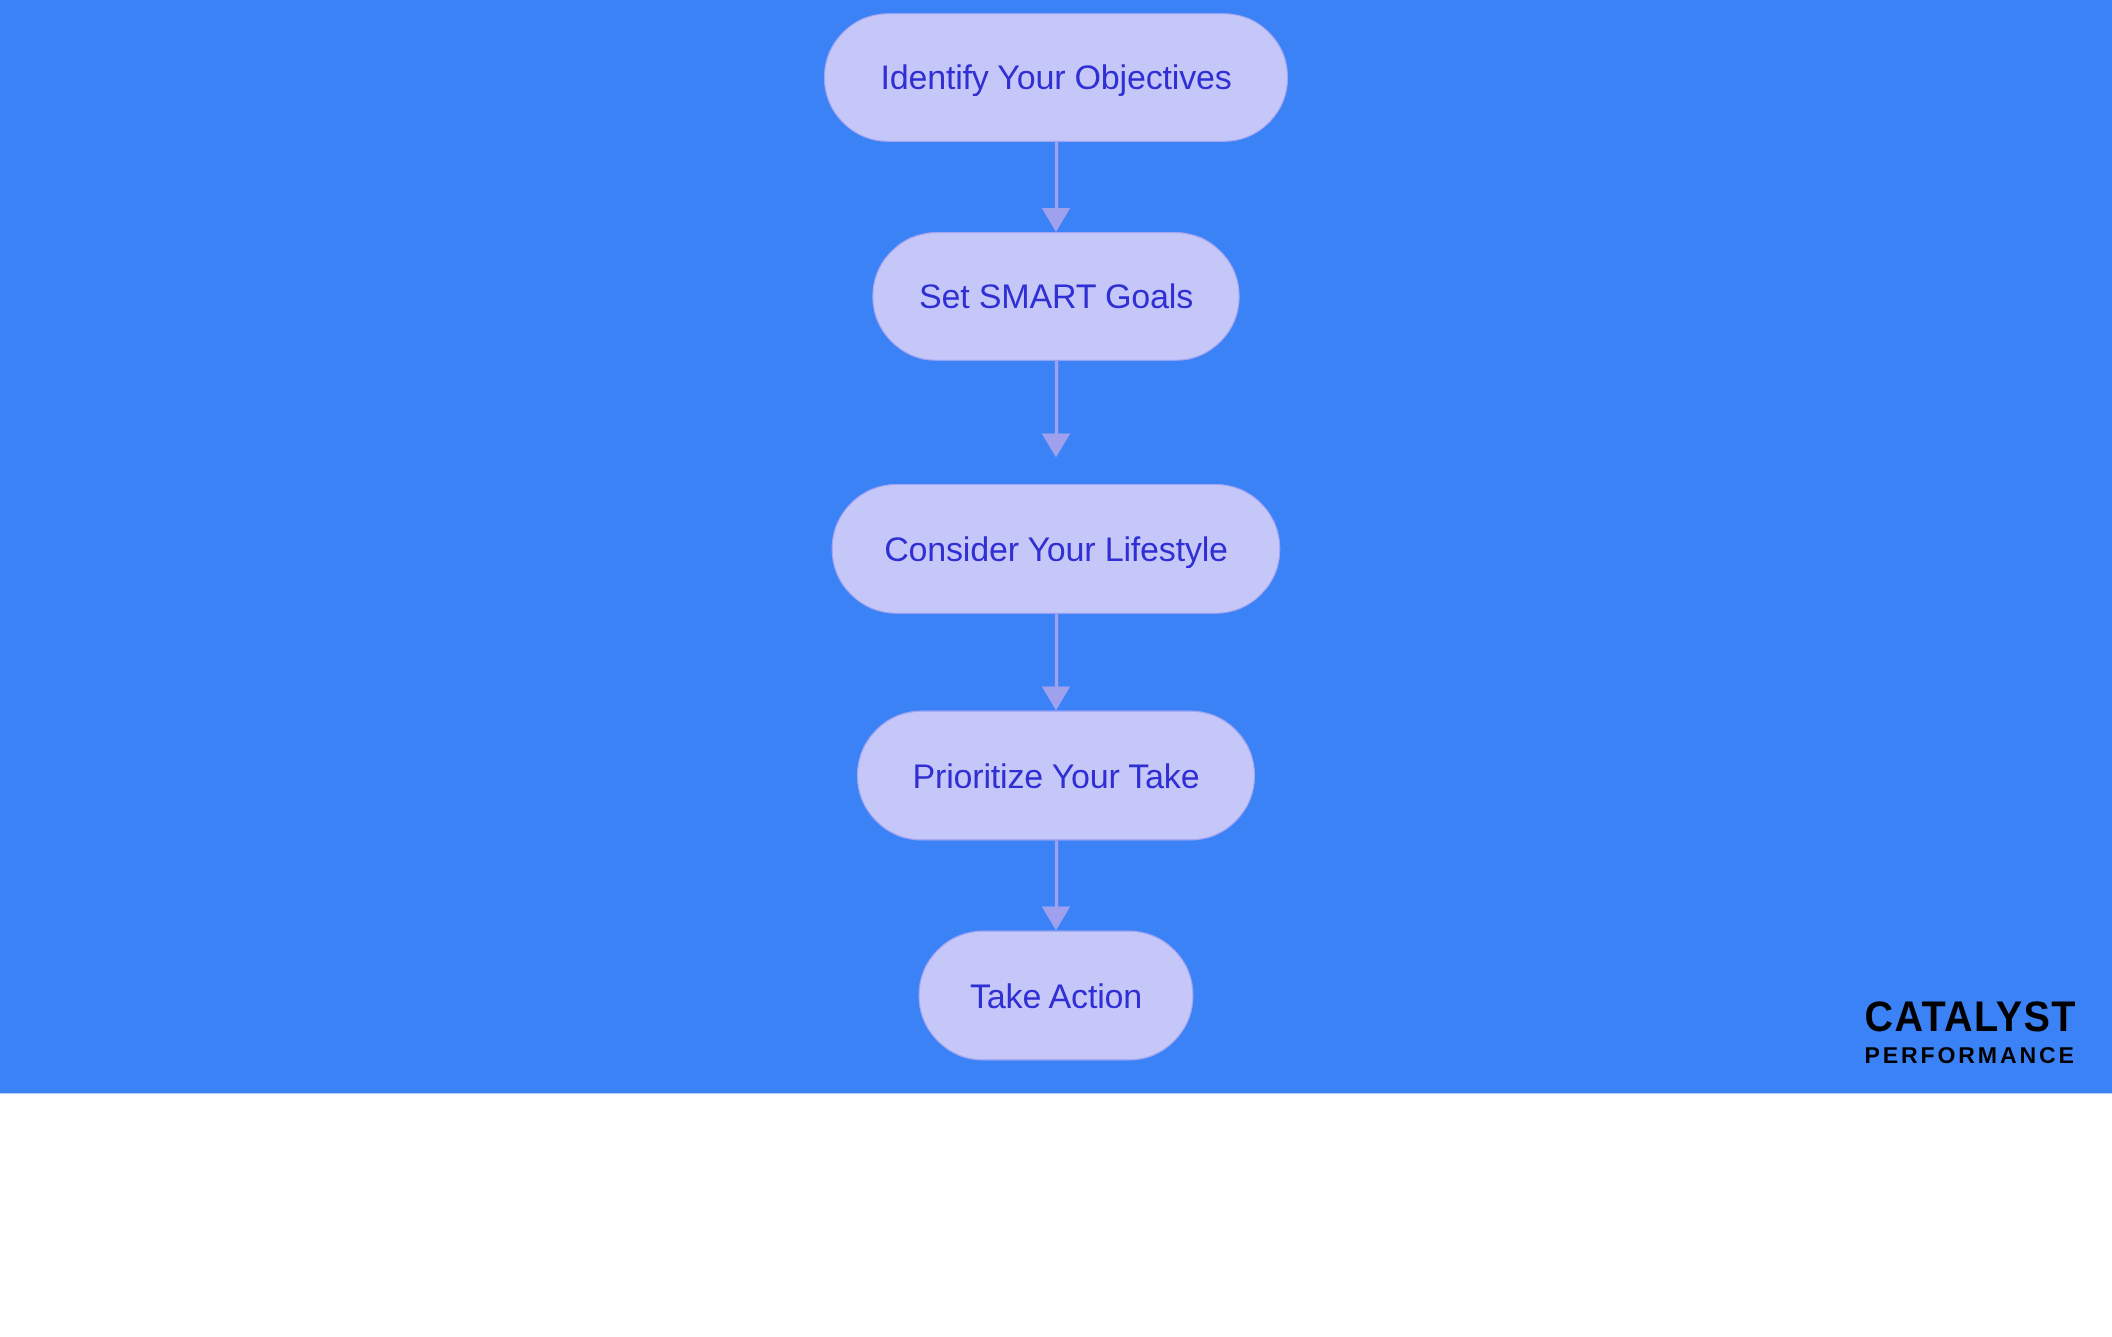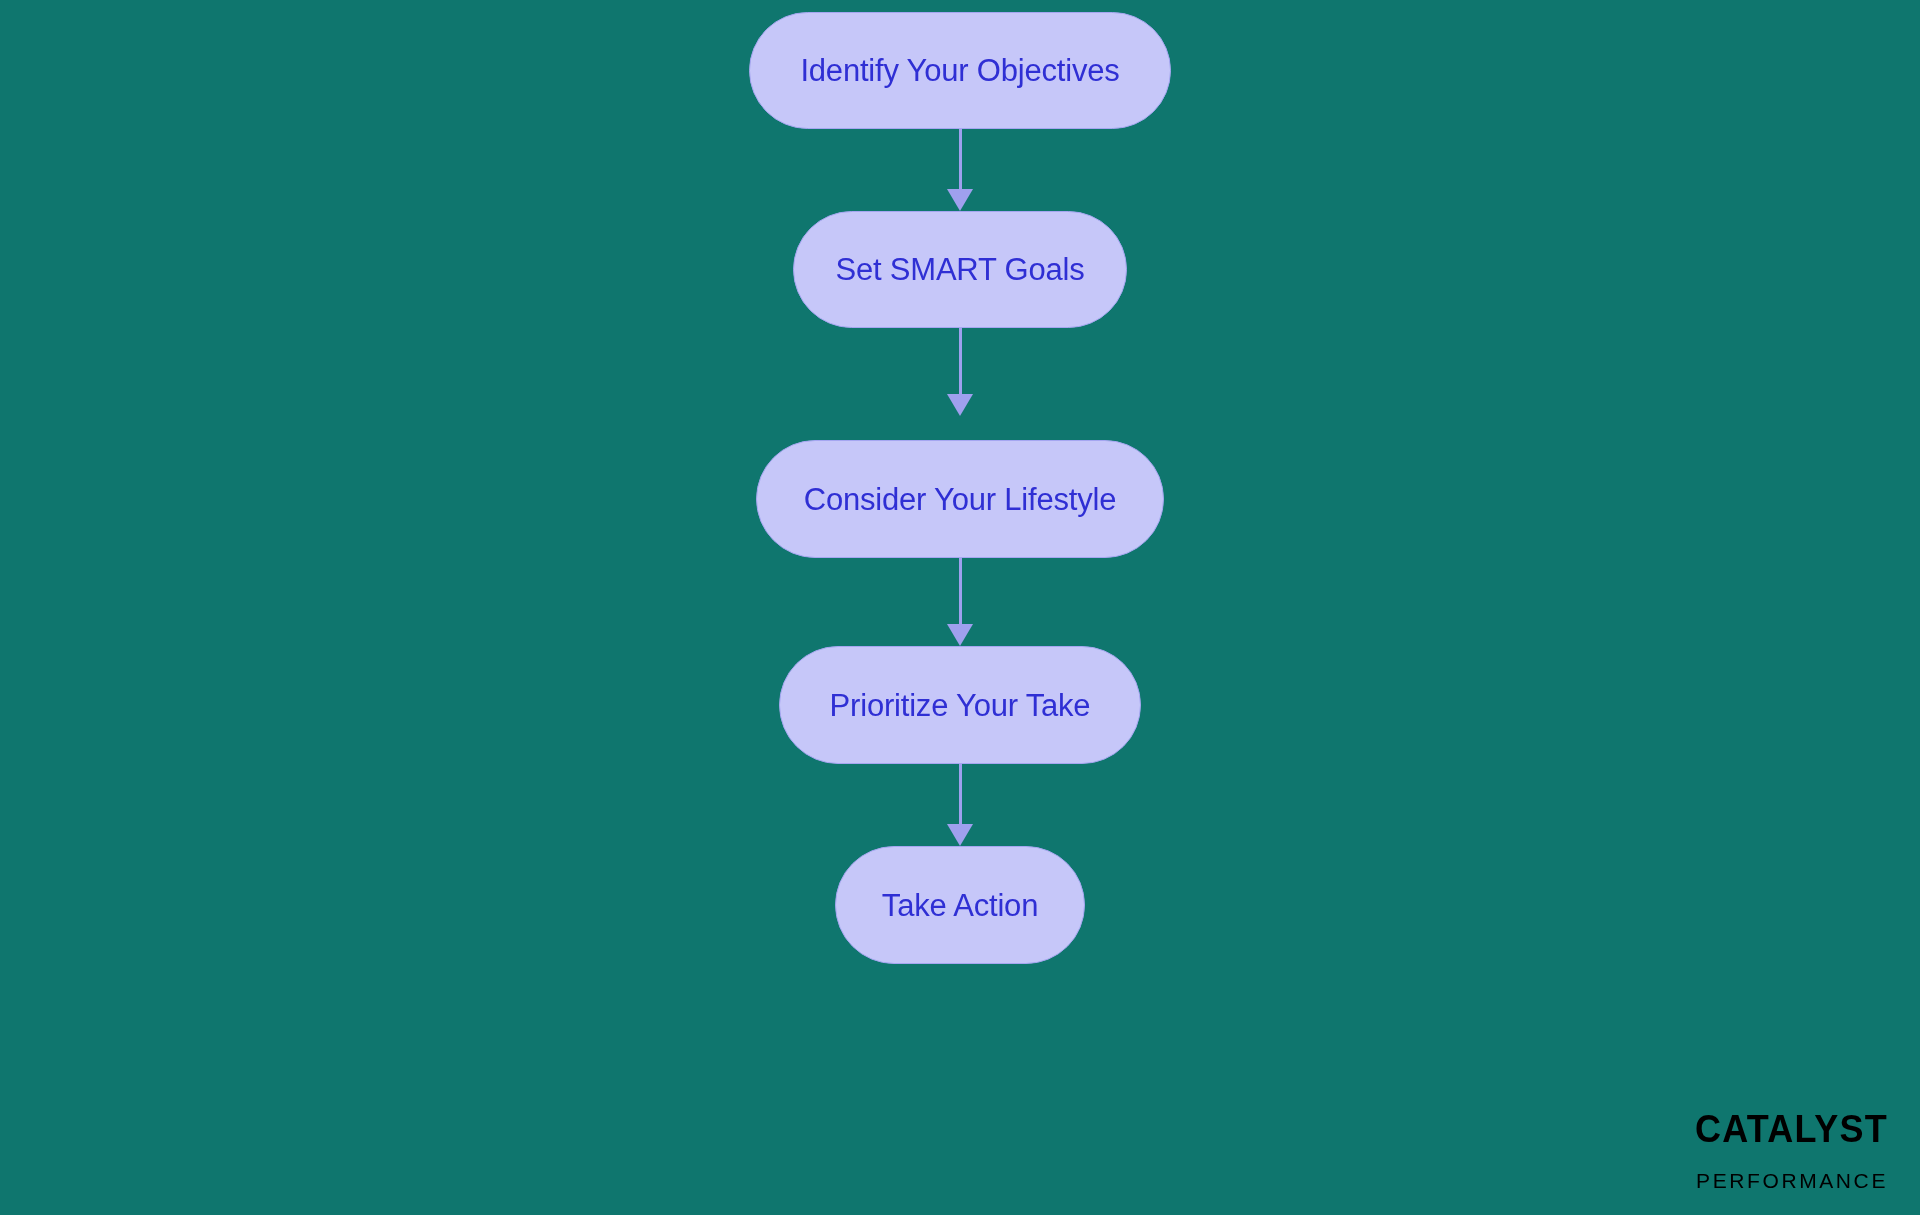--- a/index.html
+++ b/index.html
@@ -10,22 +10,22 @@
     width: 1920px;
     height: 1215px;
     background: #ffffff;
     font-family: "Liberation Sans", sans-serif;
     overflow: hidden;
   }
 
   #canvas {
     position: relative;
     width: 1920px;
-    height: 1215px;
-    background: #0f766e;
+    height: 994px;
+    background: #3b82f6;
   }
 
   
   .flow {
     position: absolute;
     left: 0;
     top: 0;
     width: 1920px;
     height: 1080px;
     display: flex;
@@ -101,24 +101,24 @@
     font-weight: 700;
     letter-spacing: 1.2px;
     font-stretch: condensed;
     transform: scaleY(1.08);
     transform-origin: right bottom;
     display: block;
   }
   .brand .brand-secondary {
     font-family: "Liberation Sans", sans-serif;
     font-size: 21px;
-    font-weight: 400;
+    font-weight: 700;
     letter-spacing: 2.6px;
     display: block;
-    margin-top: 22px;
+    margin-top: 5px;
   }
 </style>
 </head>
 <body>
 
 <div id="canvas">
 
   <div class="flow">
 
     <div class="node node-0">

